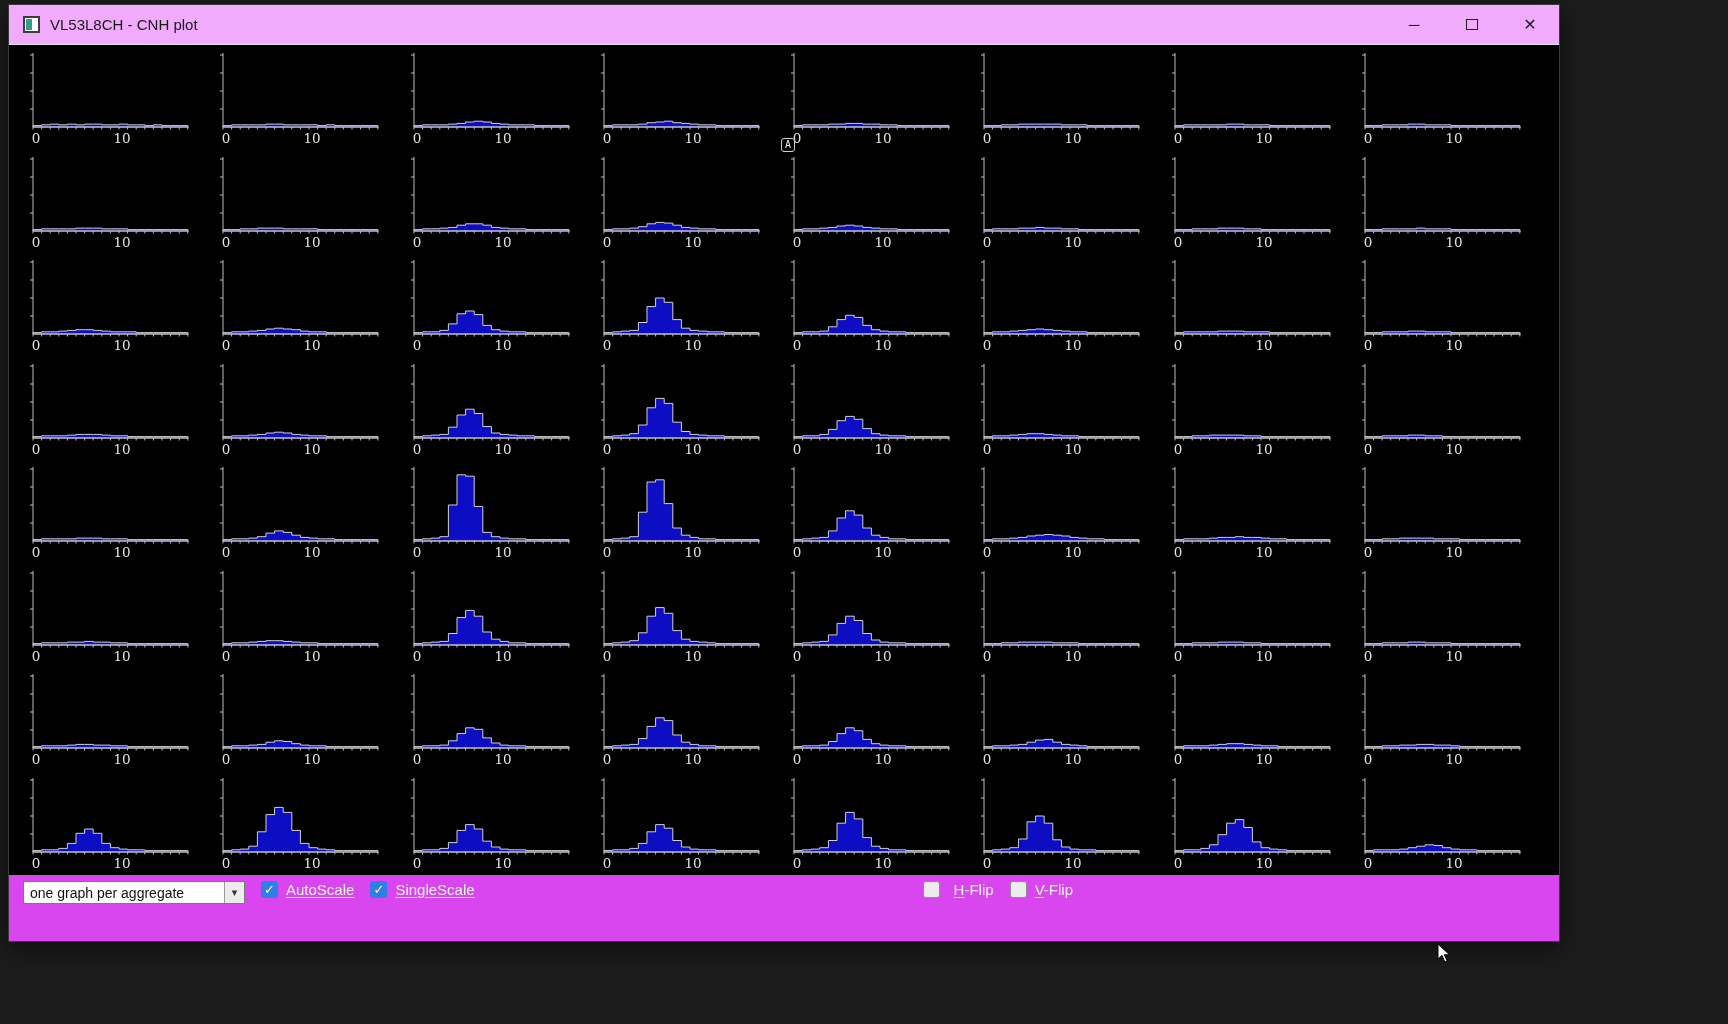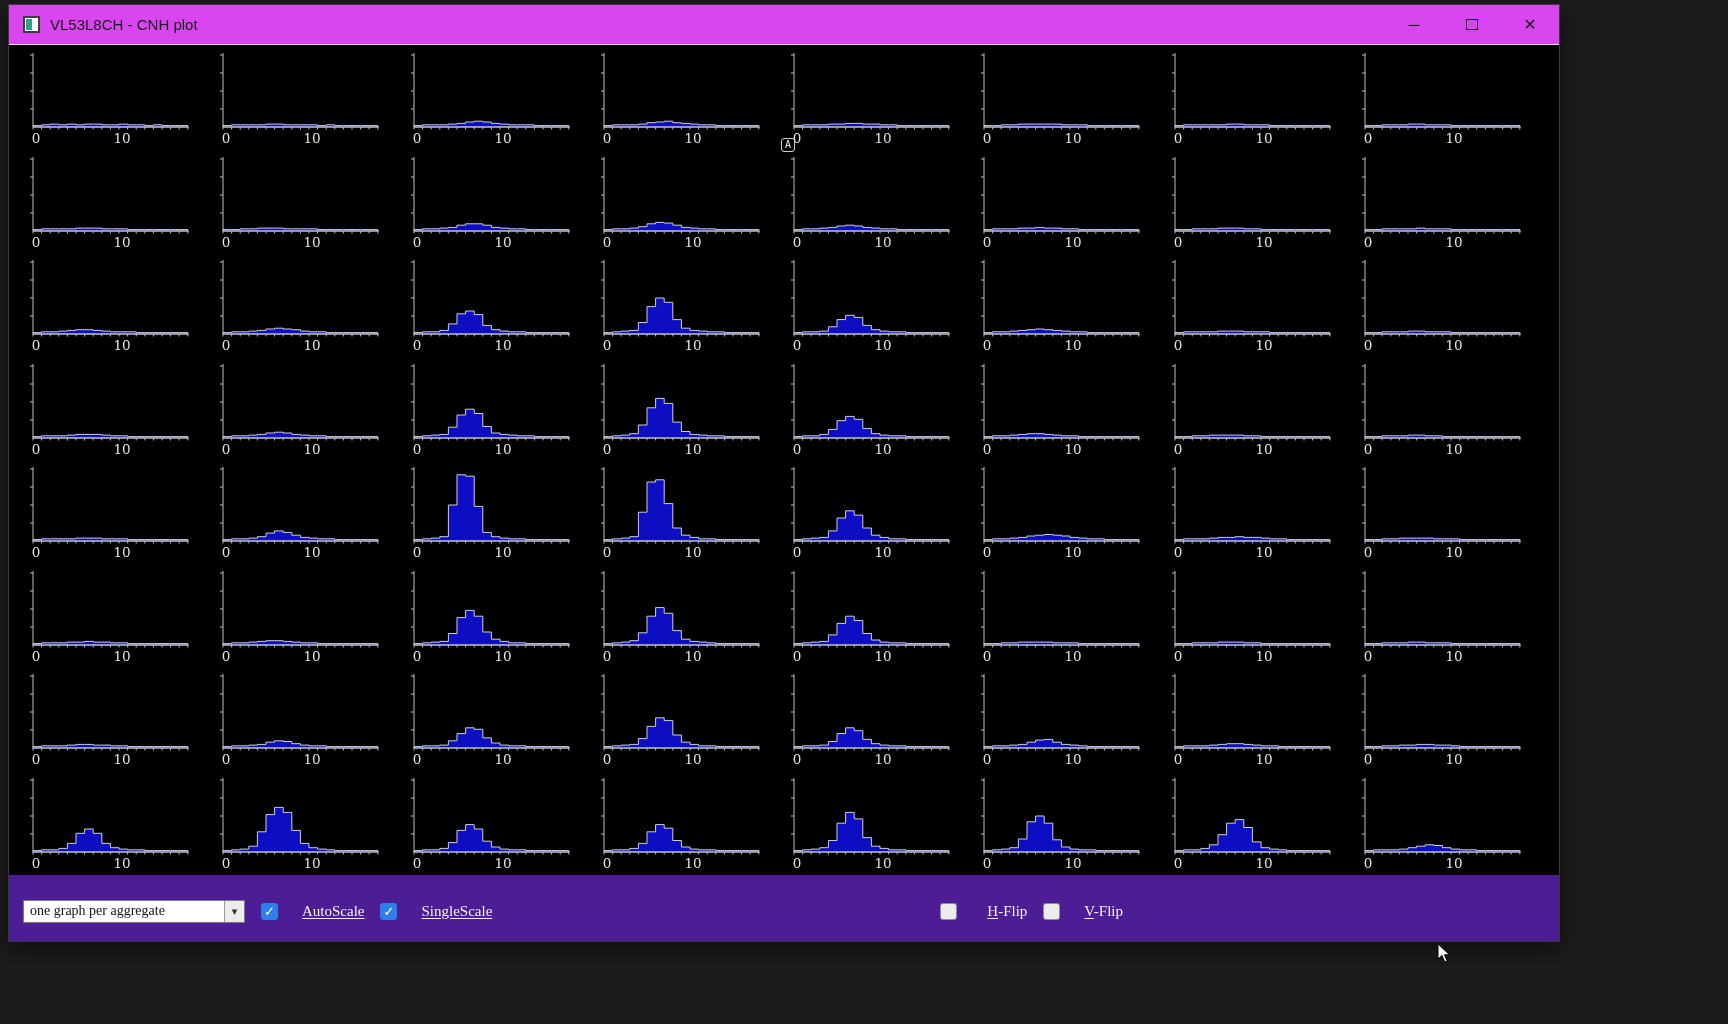--- a/index.html
+++ b/index.html
@@ -7,21 +7,21 @@
                font-family: "Liberation Sans", sans-serif; }
 
   .window {
     position: absolute; left: 8px; top: 4px; width: 1552px; height: 938px;
     background: #000; border: 1px solid #3a3a3a; display: flex; flex-direction: column;
     box-shadow: 0 6px 24px rgba(0,0,0,0.55);
   }
 
   
   .titlebar {
-    height: 40px; background: #d946ef; display: flex; align-items: center;
+    height: 40px; background: #f0abfc; display: flex; align-items: center;
     padding-left: 14px; flex: 0 0 auto; border-bottom: 1px solid #e2e2e2;
   }
   .app-icon {
     width: 17px; height: 17px; border: 2px solid #3d3d3d; background: #ffffff;
     position: relative; flex: 0 0 auto;
   }
   .app-icon::before {
     content: ""; position: absolute; left: 1px; top: 1px; width: 6px; height: 11px;
     background: #2fa08e;
   }
@@ -45,22 +45,22 @@
 
   .a-badge {
     position: absolute; left: 772px; top: 93px; width: 14px; height: 14px;
     border: 1px solid #cfcfcf; border-radius: 3px; color: #efefef; background: #000;
     font-size: 10px; line-height: 12px; text-align: center;
     font-family: "DejaVu Sans Mono", monospace;
   }
 
   
   .controls {
-    flex: 0 0 66px; display: flex; align-items: center; padding: 6px 0 0 14px;
-    background: #4c1d95; font-family: Liberation Serif, serif;
+    flex: 0 0 66px; display: flex; align-items: flex-start; padding: 6px 0 0 14px;
+    background: #d946ef; font-family: Liberation Sans, sans-serif;
   }
   .dropdown {
     width: 222px; height: 23px; background: #ffffff; border: 1px solid #7a7a7a;
     display: flex; align-items: center; cursor: default;
   }
   .dropdown-label {
     flex: 1 1 auto; font-size: 14px; color: #111; padding-left: 6px; white-space: nowrap;
     overflow: hidden;
   }
   .dropdown-arrow {
@@ -68,21 +68,21 @@
     display: flex; align-items: center; justify-content: center; color: #333; font-size: 11px;
   }
   .check-group { display: flex; align-items: center; margin-left: 16px; cursor: default; }
   .checkbox {
     width: 17px; height: 17px; border-radius: 3px; background: #ececec;
     border: 1px solid #8f8f8f; display: flex; align-items: center; justify-content: center;
   }
   .checkbox.checked { background: #2f7fe8; border-color: #2f7fe8; }
   .checkmark { color: #fff; font-size: 13px; line-height: 1; }
   .checkbox:not(.checked) .checkmark { display: none; }
-  .check-label { color: #f2f2f2; font-size: 15px; margin-left: 24px; white-space: nowrap; }
+  .check-label { color: #f2f2f2; font-size: 15px; margin-left: 8px; white-space: nowrap; }
   .ul { text-decoration: underline; text-underline-offset: 2px; }
   .flip-group-offset { margin-left: 448px; gap: 6px; }
 
   .mouse-cursor { position: absolute; left: 1437px; top: 944px; }
 </style>
 </head>
 <body>
 
 <div class="window">
 

